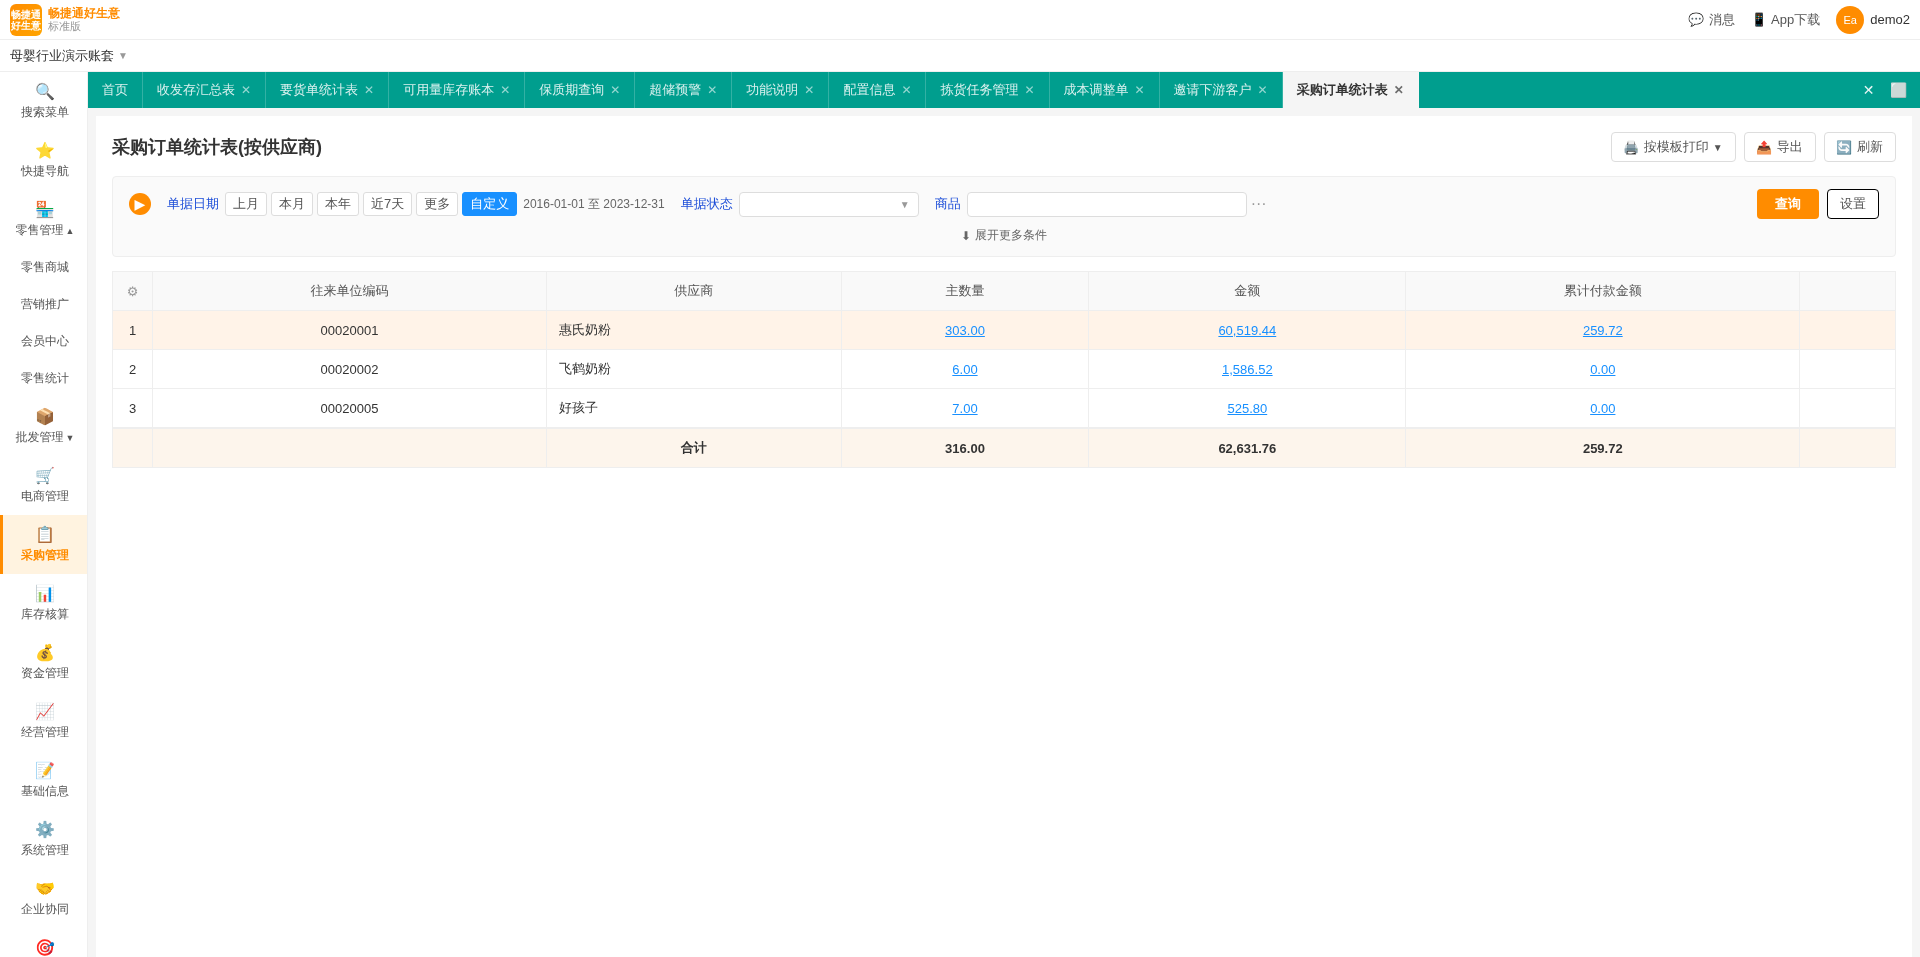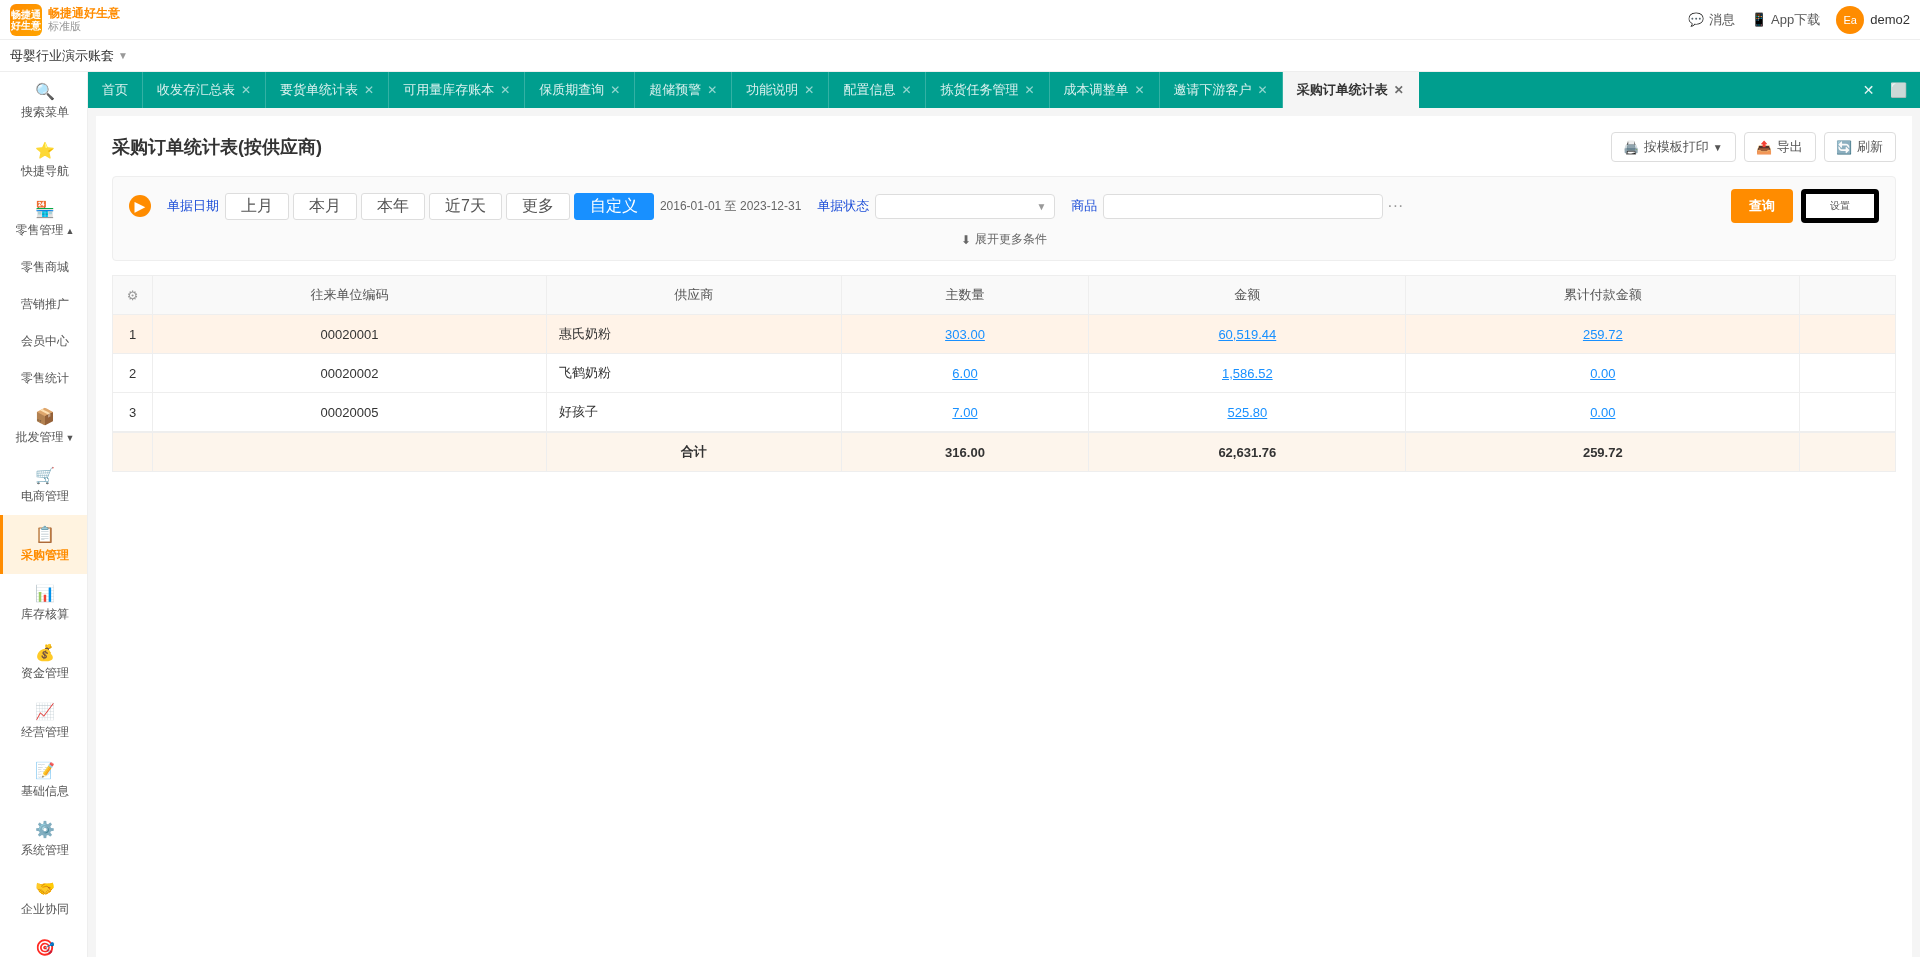--- a/index.html
+++ b/index.html
@@ -54,27 +54,27 @@
     .btn-export { background: #fff; border: 1px solid #ddd; padding: 5px 12px; border-radius: 4px; cursor: pointer; font-size: 13px; color: #555; display: flex; align-items: center; gap: 4px; }
     .btn-refresh { background: #fff; border: 1px solid #ddd; padding: 5px 12px; border-radius: 4px; cursor: pointer; font-size: 13px; color: #555; display: flex; align-items: center; gap: 4px; }
 
     
     .filter-area { background: #fafafa; border: 1px solid #eee; border-radius: 4px; padding: 12px 16px; margin-bottom: 14px; }
     .filter-row { display: flex; align-items: center; gap: 16px; flex-wrap: wrap; }
     .filter-toggle { background: #ff8c00; color: white; border: none; border-radius: 50%; width: 22px; height: 22px; cursor: pointer; font-size: 14px; display: flex; align-items: center; justify-content: center; flex-shrink: 0; }
     .filter-group { display: flex; align-items: center; gap: 6px; }
     .filter-label { font-size: 13px; color: #1d4ed8; white-space: nowrap; }
     .date-shortcuts { display: flex; gap: 4px; }
-    .date-btn { padding: 2px 15px; border: 1px solid #ddd; border-radius: 3px; cursor: pointer; font-size: 16px; color: #555; background: #fff; }
+    .date-btn { padding: 2px 7px; border: 1px solid #ddd; border-radius: 3px; cursor: pointer; font-size: 13px; color: #555; background: #fff; }
     .date-btn.custom { background: #1890ff; color: white; border-color: #1890ff; }
     .date-range { font-size: 12px; color: #666; }
     .filter-select { border: 1px solid #ddd; border-radius: 4px; padding: 4px 8px; font-size: 13px; color: #555; background: #fff; min-width: 160px; cursor: pointer; display: flex; align-items: center; justify-content: space-between; }
     .filter-input { border: 1px solid #ddd; border-radius: 4px; padding: 4px 8px; font-size: 13px; color: #555; background: #fff; min-width: 200px; }
     .btn-search { background: #ff8c00; color: white; border: none; padding: 6px 18px; border-radius: 4px; cursor: pointer; font-size: 13px; font-weight: bold; }
-    .btn-setting { background: #fff; border: 5px solid #000000; padding: 5px 24px; border-radius: 4px; cursor: pointer; font-size: 10px; color: #555; }
+    .btn-setting { background: #fff; border: 1px solid #000000; padding: 5px 12px; border-radius: 4px; cursor: pointer; font-size: 13px; color: #555; }
     .expand-more { display: flex; justify-content: center; margin-top: 8px; }
     .expand-btn { color: #666; font-size: 12px; cursor: pointer; display: flex; align-items: center; gap: 4px; }
 
     
     .data-table { width: 100%; border-collapse: collapse; }
     .data-table th { background: #f9f9f9; border: 1px solid #eee; padding: 10px 12px; text-align: center; font-size: 13px; color: #555; font-weight: normal; }
     .data-table td { border: 1px solid #eee; padding: 10px 12px; text-align: center; font-size: 13px; color: #333; }
     .data-table tr.row-highlight { background: #fff3e8; }
     .data-table .link { color: #1890ff; text-decoration: underline; cursor: pointer; }
     .data-table td.text-left { text-align: left; }

